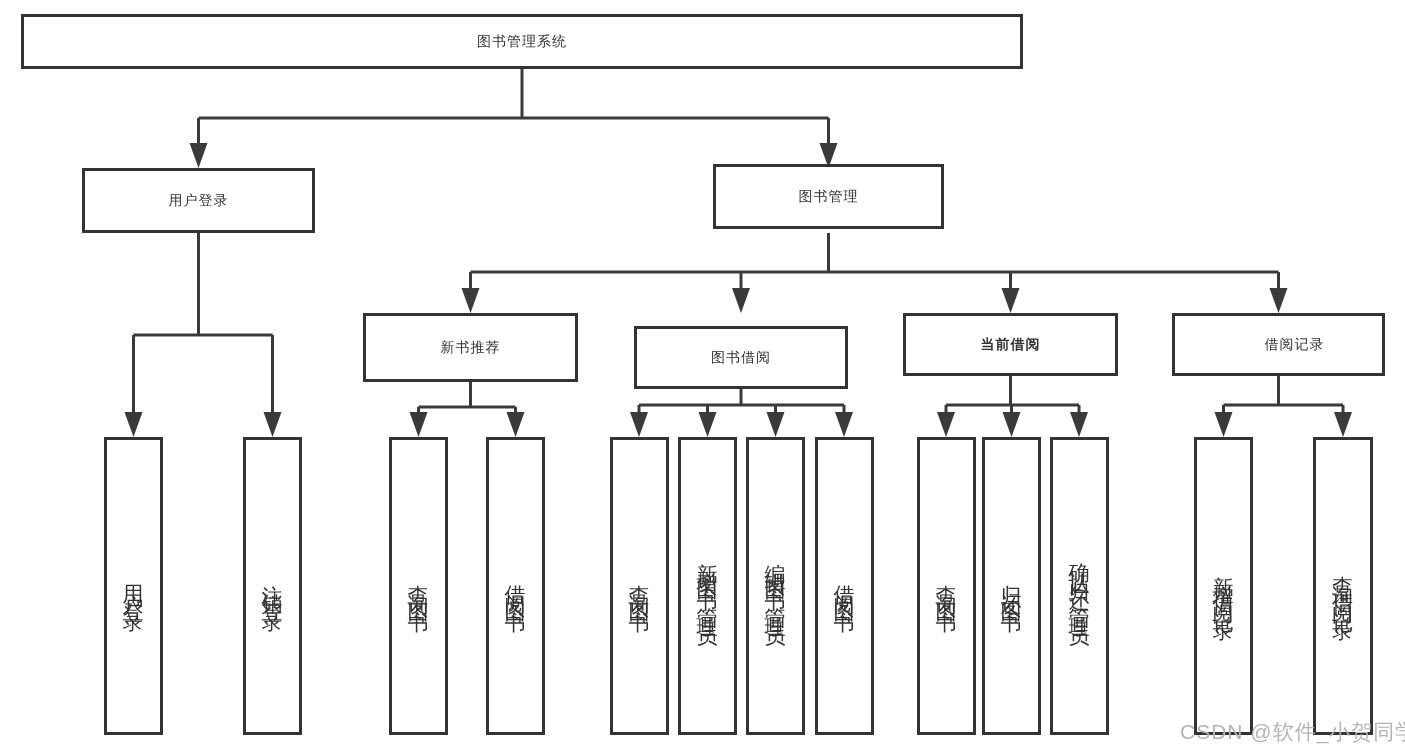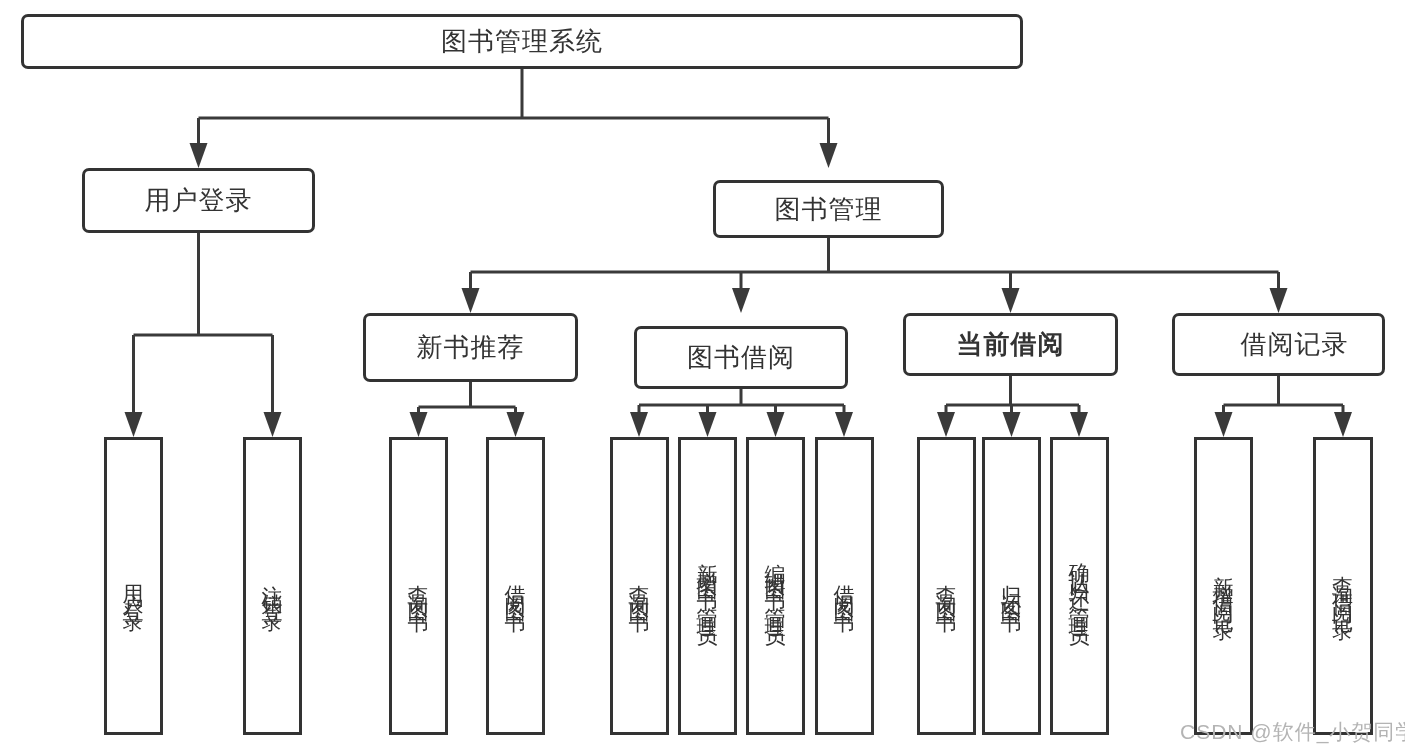--- a/index.html
+++ b/index.html
@@ -26,24 +26,23 @@
     box-sizing: border-box;
     border: 3px solid #333333;
     background: #ffffff;
     display: flex;
     align-items: center;
     justify-content: center;
     color: #333333;
     z-index: 2;
   }
   .node.h {
-    font-size: 26px;
+    font-size: 14px;
     letter-spacing: 1px;
     white-space: nowrap;
-    border-radius: 7px;
   }
   .node.v {
     font-size: 21px;
   }
   .node.v .vtext {
     writing-mode: vertical-rl;
     text-orientation: mixed;
     letter-spacing: 9px;
     line-height: 1;
     white-space: nowrap;
@@ -103,21 +102,21 @@
       <polygon points="1002.5,412 1020.5,412 1011.5,437"></polygon>
       <polygon points="1070,412 1088,412 1079,437"></polygon>
       <polygon points="1214.5,412 1232.5,412 1223.5,437"></polygon>
       <polygon points="1334,412 1352,412 1343,437"></polygon>
     </g>
   </svg>
 
   <div class="node h" style="left:21px; top:14px; width:1002px; height:55px;">图书管理系统</div>
 
   <div class="node h" style="left:82px; top:168px; width:233px; height:65px;">用户登录</div>
-  <div class="node h" style="left:713px; top:180px; width:231px; height:58px;text-align:center;">图书管理</div>
+  <div class="node h" style="left:713px; top:164px; width:231px; height:65px;text-align:center;">图书管理</div>
 
   <div class="node h" style="left:363px; top:313px; width:215px; height:69px;">新书推荐</div>
   <div class="node h" style="left:634px; top:326px; width:214px; height:63px;">图书借阅</div>
   <div class="node h" style="left:903px; top:313px; width:215px; height:63px;font-weight:bold;">当前借阅</div>
   <div class="node h" style="left:1172px; top:313px; width:213px; height:63px;padding-left:32px;">借阅记录</div>
 
   <div class="node v" style="left:104px; top:437px; width:59px; height:298px;">
     <span class="vtext">用户登录</span>
   </div>
   <div class="node v" style="left:243px; top:437px; width:59px; height:298px;">

